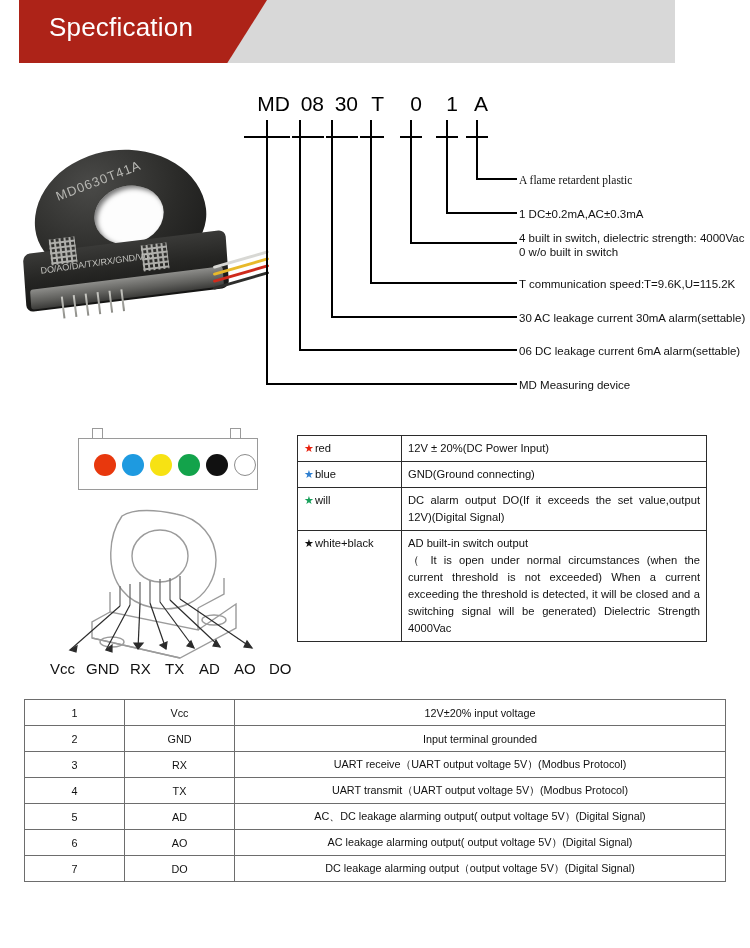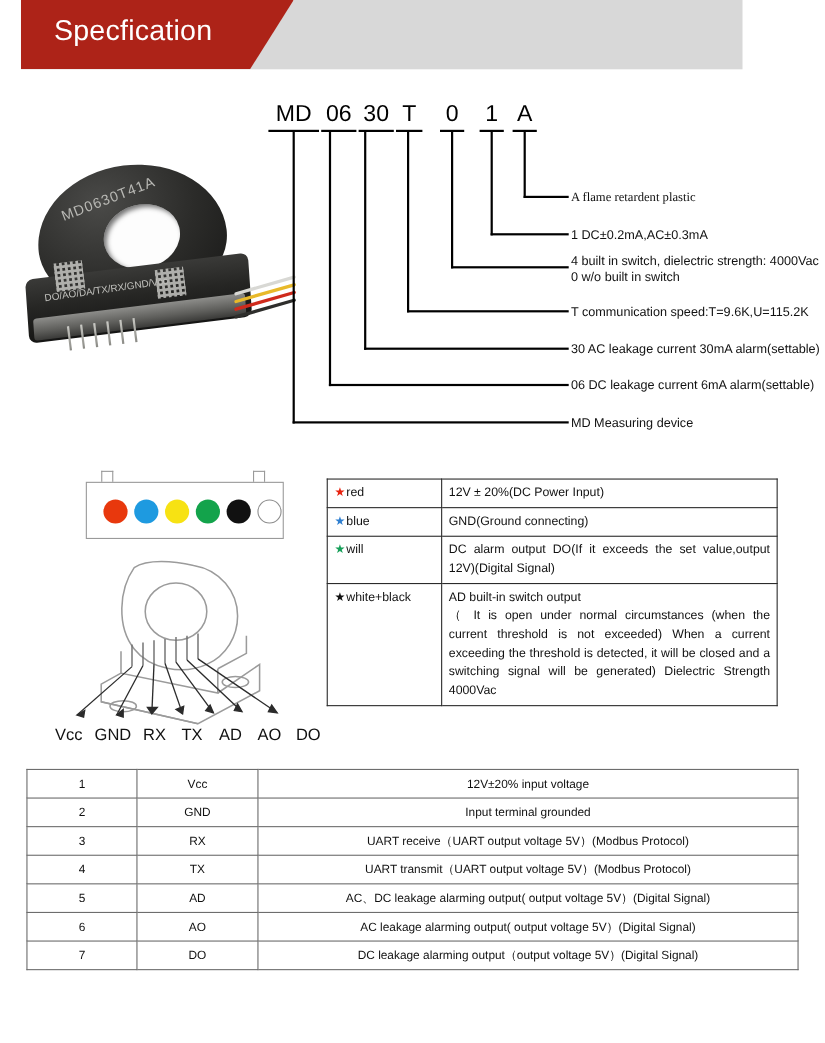--- a/index.html
+++ b/index.html
@@ -101,23 +101,23 @@
   }
   .ph-wires { position: absolute; left: 196px; top: 110px; width: 58px; height: 48px; }
   .ph-wire { position: absolute; left: 0; width: 58px; height: 3px; border-radius: 2px; transform: rotate(-16deg); }
 
   
   #model { position: absolute; left: 0; top: 92px; width: 750px; height: 312px; }
   .mn-seg {
     position: absolute; top: 0;
     font-size: 21px; color: #000;
     font-family: "Liberation Sans", sans-serif;
-    text-align: center;
+    text-align: right;
     border-bottom: 2px solid #000;
-    padding-bottom: 2px;
+    padding-bottom: 20px;
     line-height: 24px;
   }
   .lead { position: absolute; background: #000; }
   .lead-v { width: 2px; }
   .lead-h { height: 2px; }
   .desc {
     position: absolute;
     font-size: 11.5px; color: #111;
     font-family: "Liberation Sans", sans-serif;
     white-space: nowrap;
@@ -217,21 +217,21 @@
     <div class="ph-wire" style="top:6px;background:#d8d8d4"></div>
     <div class="ph-wire" style="top:13px;background:#e8b92a"></div>
     <div class="ph-wire" style="top:20px;background:#cf2a1c"></div>
     <div class="ph-wire" style="top:27px;background:#2e2e2c"></div>
   </div>
 </div>
 
 <div id="model">
 
   <div class="mn-seg" style="left:244px;width:46px;">MD</div>
-  <div class="mn-seg" style="left:292px;width:32px;">06</div>
+  <div class="mn-seg" style="left:292px;width:32px;">08</div>
   <div class="mn-seg" style="left:326px;width:32px;">30</div>
   <div class="mn-seg" style="left:360px;width:24px;">T</div>
   <div class="mn-seg" style="left:400px;width:22px;">0</div>
   <div class="mn-seg" style="left:436px;width:22px;">1</div>
   <div class="mn-seg" style="left:466px;width:22px;">A</div>
 
   <div class="lead lead-v" style="left:476px;top:28px;height:60px;"></div>
   <div class="lead lead-h" style="left:476px;top:86px;width:41px;"></div>
 
   <div class="lead lead-v" style="left:446px;top:28px;height:94px;"></div>

